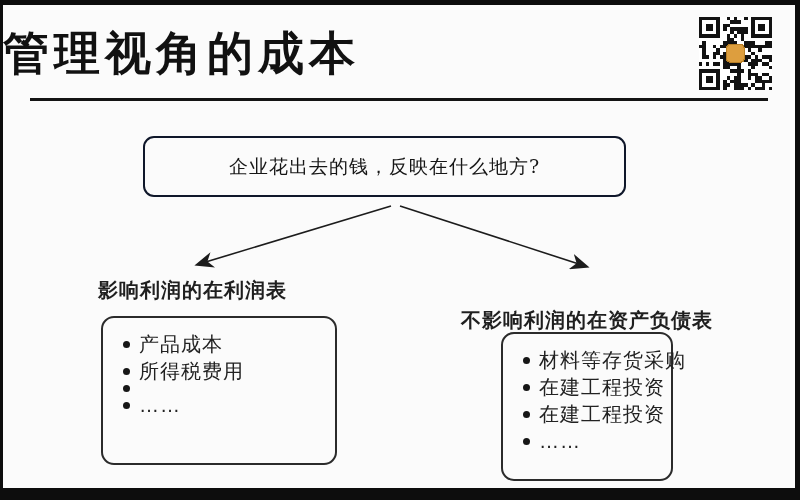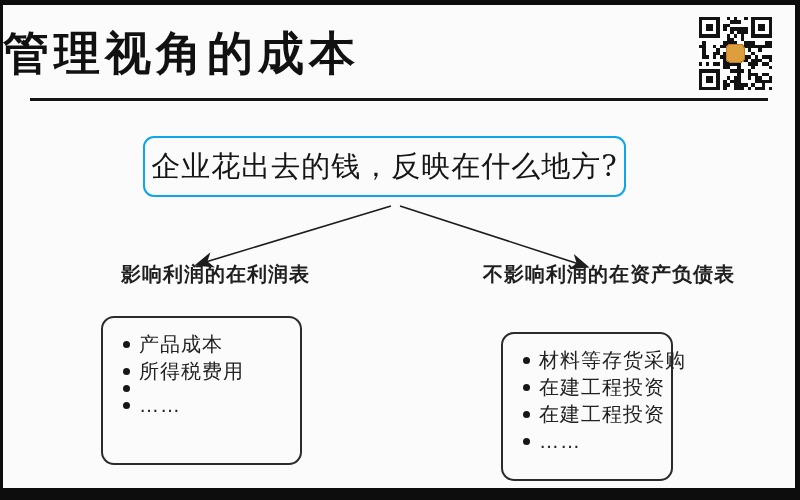--- a/index.html
+++ b/index.html
@@ -34,56 +34,56 @@
   }
   .qr {
     position: absolute;
     right: 23px; top: 12px;
     width: 73px; height: 73px;
   }
   .question-box {
     position: absolute;
     left: 140px; top: 131px;
     width: 483px; height: 61px;
-    border: 2px solid #0ea5e9;
+    border: 2px solid #0f172a;
     border-radius: 11px;
     background: #fbfbfb;
     display: flex; align-items: center; justify-content: center;
     font-family: "DejaVu Serif", serif;
-    font-size: 29px;
+    font-size: 19px;
     letter-spacing: 1px;
     color: #161616;
   }
   .arrows {
     position: absolute; left: 0; top: 0;
     width: 800px; height: 500px;
     pointer-events: none;
   }
   .branch-label {
     position: absolute;
-    top: 256px;
+    top: 272px;
     font-size: 20px;
     font-weight: bold;
     letter-spacing: 1px;
-    text-align: right;
+    text-align: left;
     color: #1f1f1f;
     white-space: nowrap;
   }
   .branch-label.left  { left: 95px;  width: 212px; }
-  .branch-label.right { left: 458px; width: 274px; }
+  .branch-label.right { left: 458px; width: 274px; margin-top: 30px; }
   .bullet-box {
     position: absolute;
     top: 311px;
     height: 149px;
     border: 2px solid #2b2b2b;
     border-radius: 13px;
     background: #fbfbfb;
     padding: 13px 12px 0 20px;
   }
-  .bullet-box.left  { left: 98px;  width: 201px; }
+  .bullet-box.left  { left: 98px;  width: 236px; }
   .bullet-box.right { left: 498px; width: 172px; margin-top: 16px; }
   .bullet-box ul { list-style: none; }
   .bullet-box li {
     display: flex; align-items: center;
     font-size: 20px;
     line-height: 27px;
     letter-spacing: 1px;
     color: #222;
     white-space: nowrap;
   }

